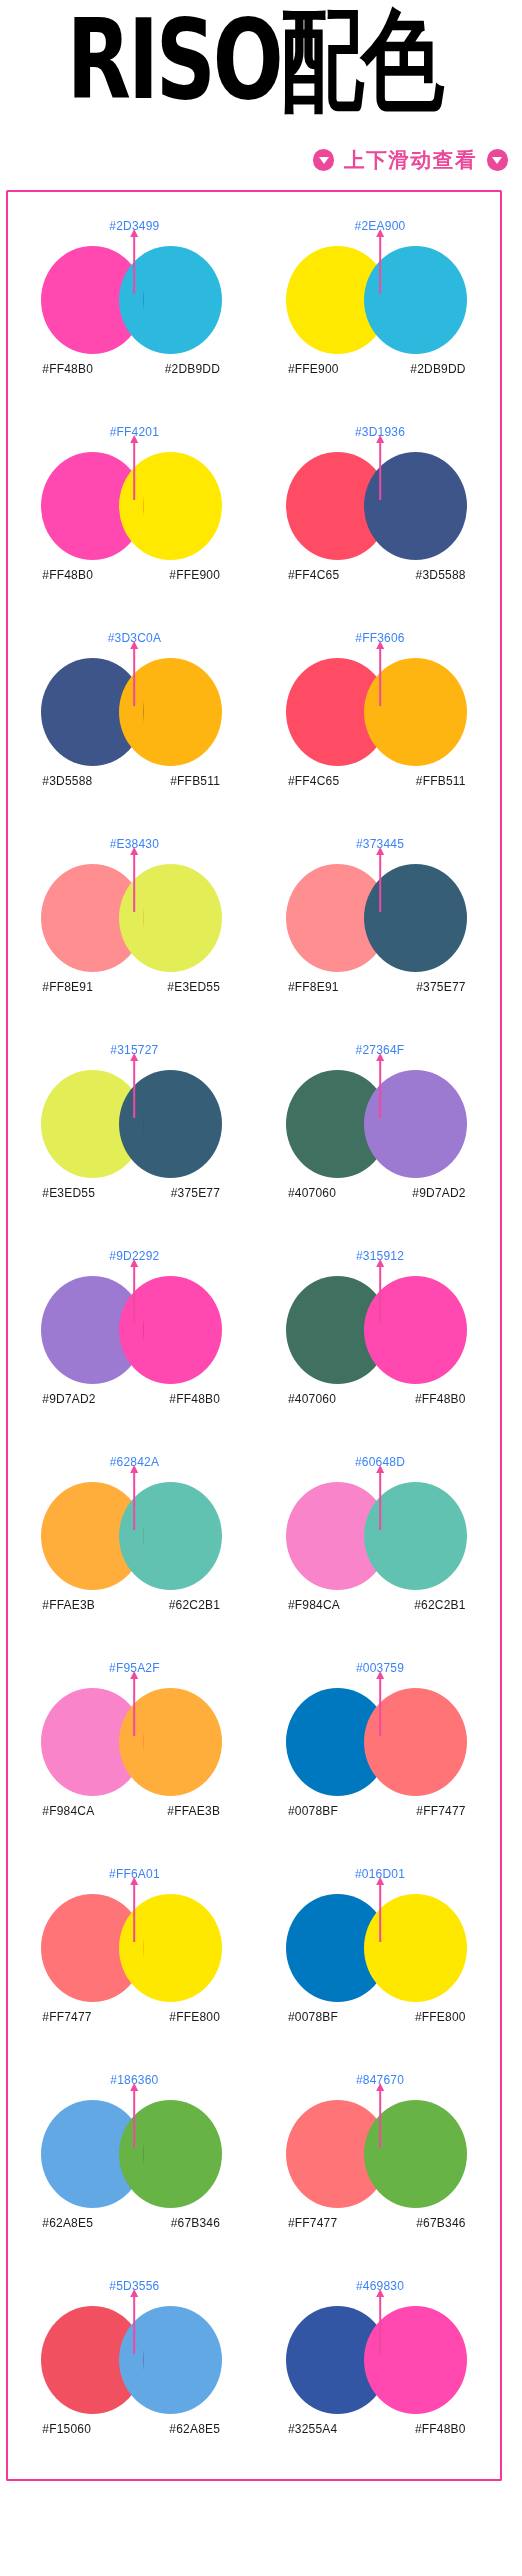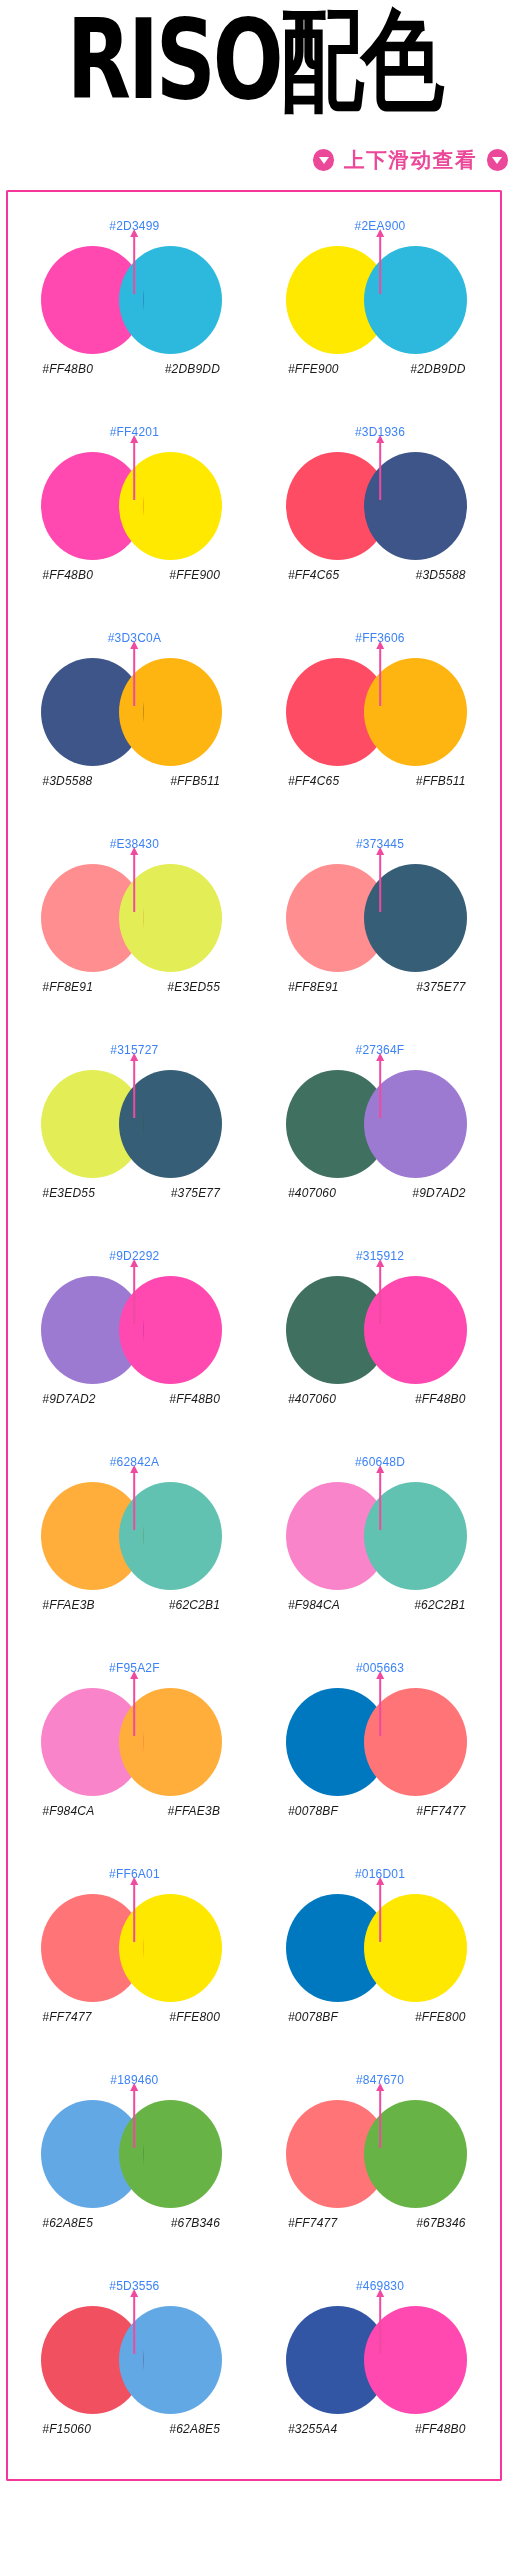--- a/index.html
+++ b/index.html
@@ -158,21 +158,20 @@
     width: 103px;
     height: 108px;
     border-radius: 50%;
   }
 
   .swatch-labels {
     display: flex;
     justify-content: space-between;
     width: 181px;
     margin-top: 8px;
-    font-style: italic;
   }
   .swatch-labels span {
     font-size: 12px;
     color: #1a1a1a;
     letter-spacing: 0.2px;
     white-space: nowrap;
   }
   .swatch-labels span.a { margin-left: 1.6px; }
   .swatch-labels span.b { margin-right: 1.6px; }
 </style>
@@ -412,21 +411,21 @@
             <div class="overlap">
               <div class="overlap-inner" style="background: rgb(249, 90, 47);"></div>
             </div>
           </div>
           <div class="swatch-labels">
             <span class="a">#F984CA</span>
             <span class="b">#FFAE3B</span>
           </div>
         </div>
         <div class="cell">
-          <div class="mix-label">#005663</div>
+          <div class="mix-label">#003759</div>
           <div class="arrow-line"></div>
           <div class="venn">
             <div class="disc left" style="background: rgb(0, 120, 191);"></div>
             <div class="disc right" style="background: rgb(255, 116, 119);"></div>
             <div class="overlap">
               <div class="overlap-inner" style="background: rgb(0, 55, 89);"></div>
             </div>
           </div>
           <div class="swatch-labels">
             <span class="a">#0078BF</span>
@@ -457,21 +456,21 @@
             <div class="overlap">
               <div class="overlap-inner" style="background: rgb(1, 109, 1);"></div>
             </div>
           </div>
           <div class="swatch-labels">
             <span class="a">#0078BF</span>
             <span class="b">#FFE800</span>
           </div>
         </div>
         <div class="cell">
-          <div class="mix-label">#189460</div>
+          <div class="mix-label">#186360</div>
           <div class="arrow-line"></div>
           <div class="venn">
             <div class="disc left" style="background: rgb(98, 168, 229);"></div>
             <div class="disc right" style="background: rgb(103, 179, 70);"></div>
             <div class="overlap">
               <div class="overlap-inner" style="background: rgb(40, 117, 64);"></div>
             </div>
           </div>
           <div class="swatch-labels">
             <span class="a">#62A8E5</span>

